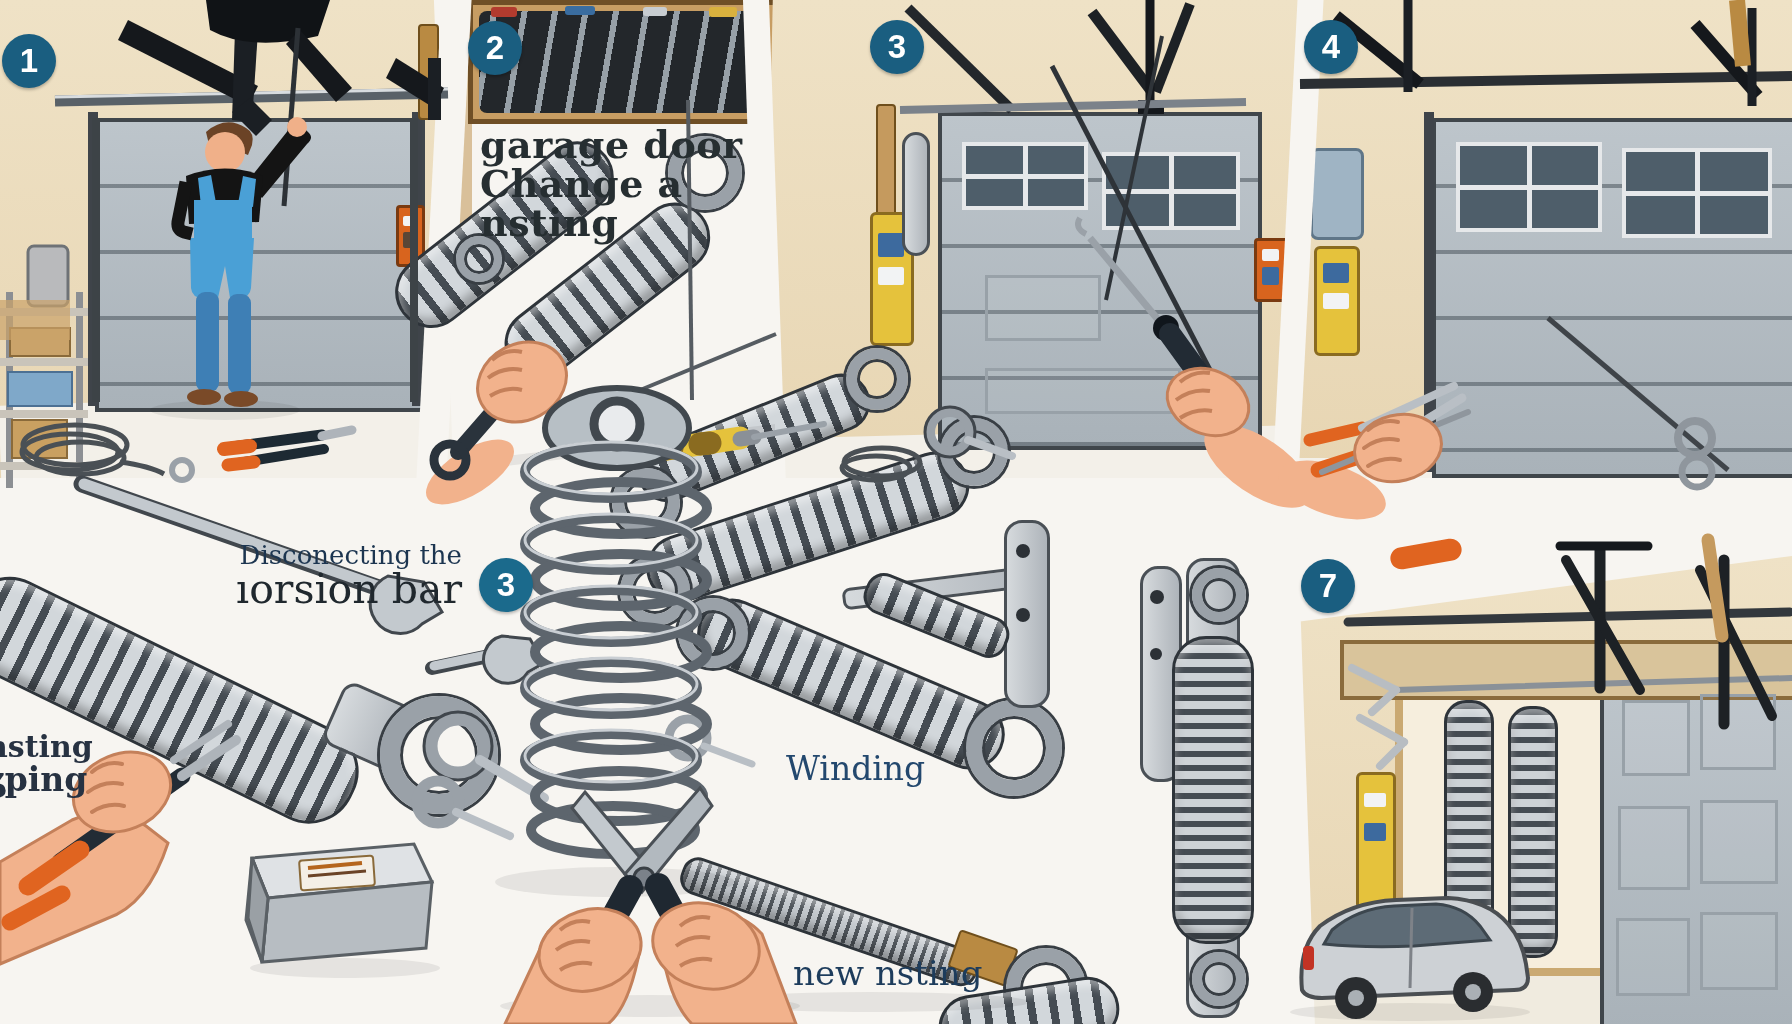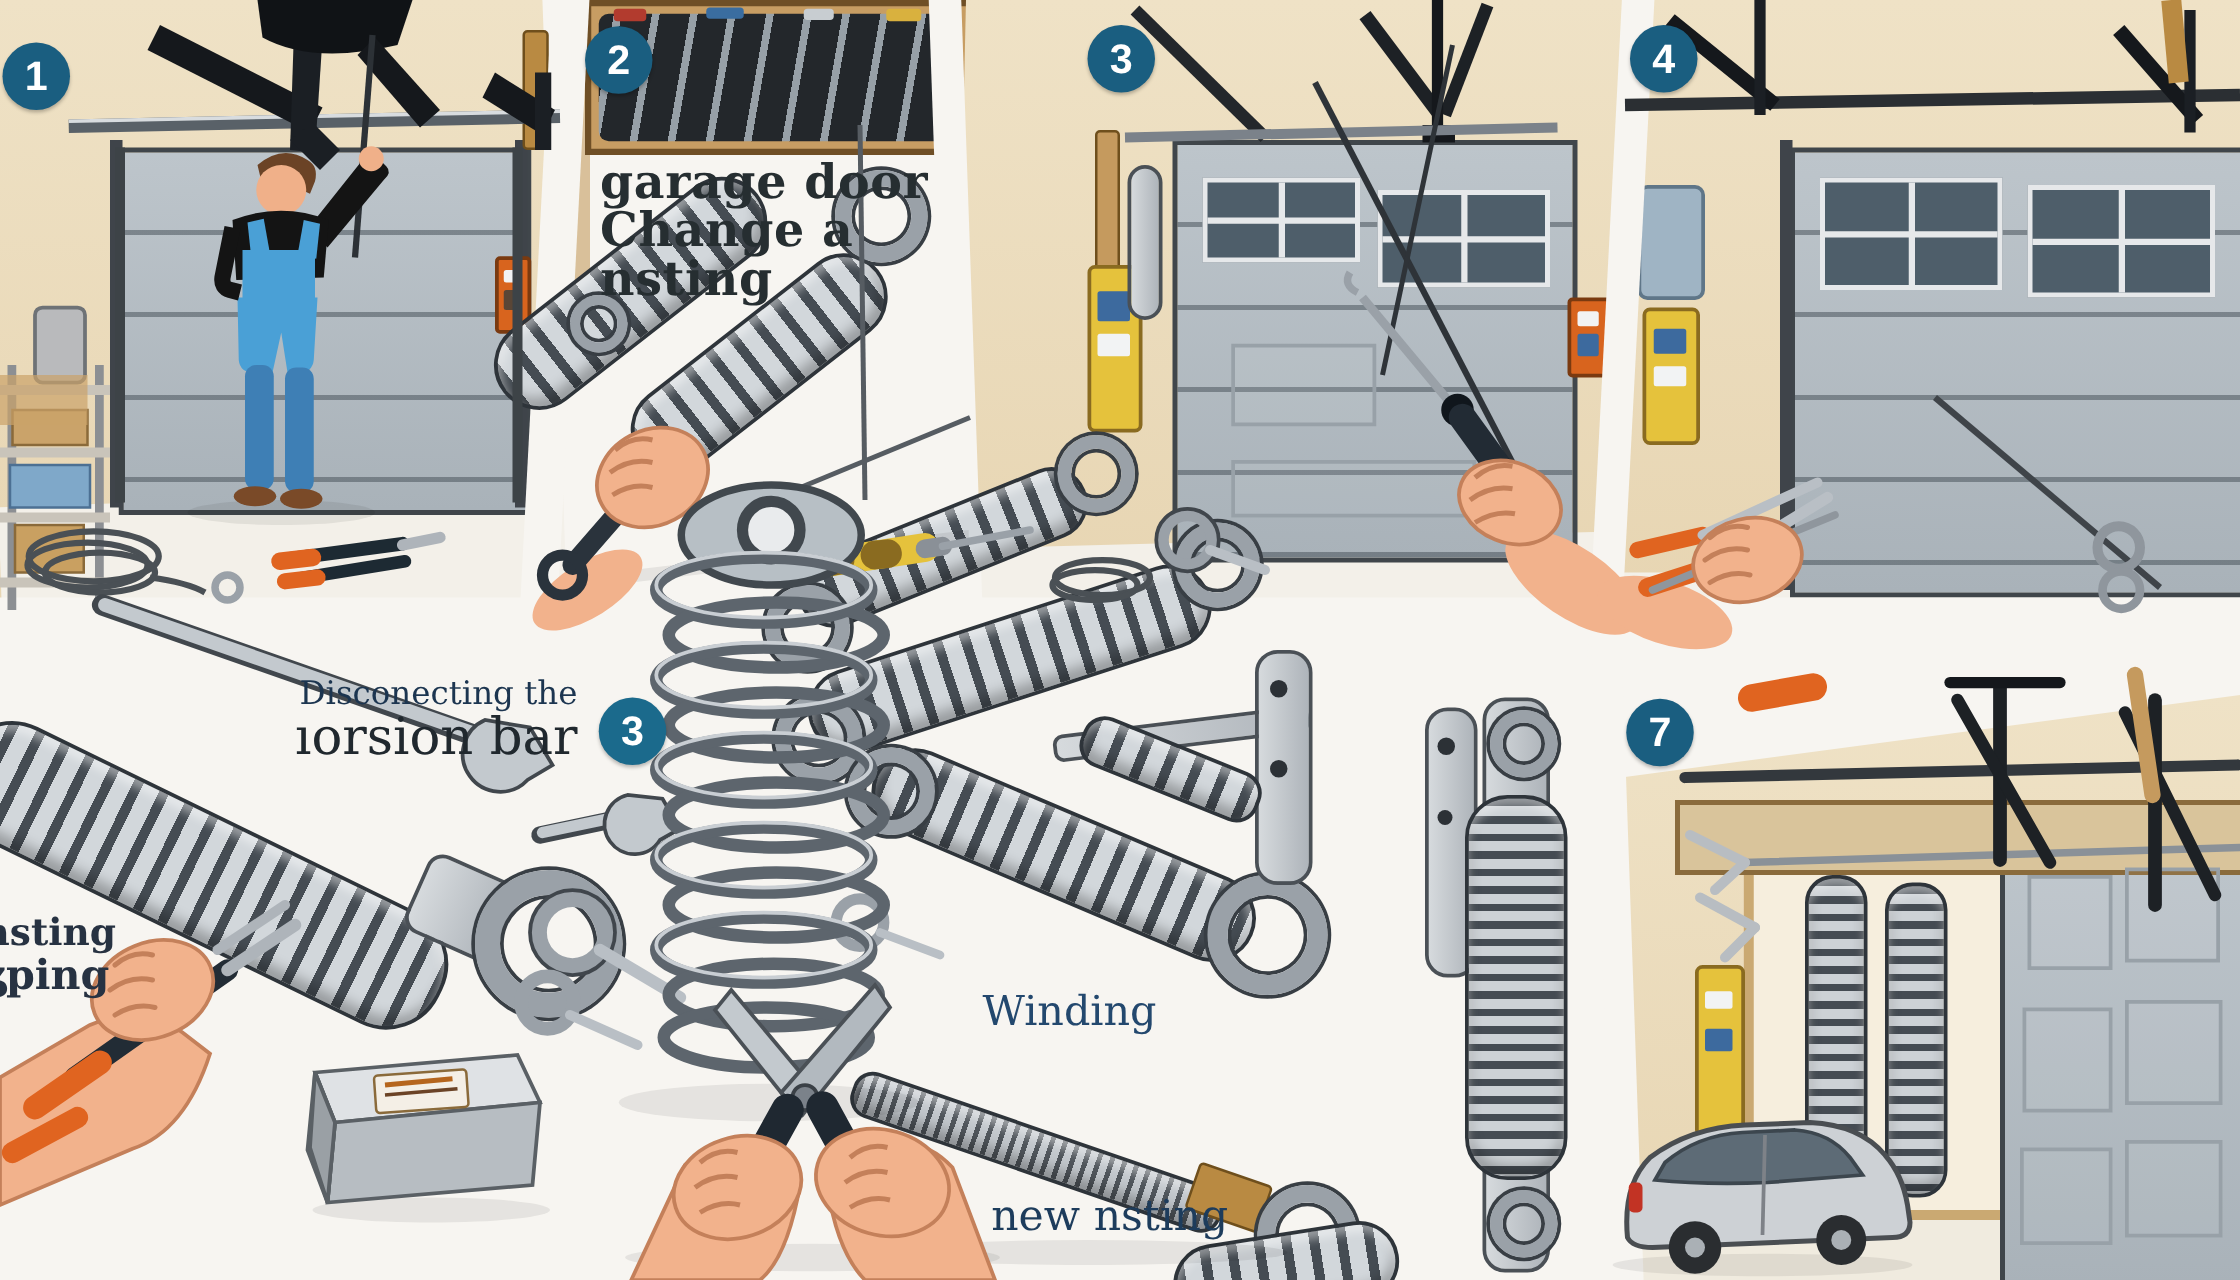--- a/index.html
+++ b/index.html
@@ -460,18 +460,18 @@
   <div class="caption" style="left:200px;top:542px;width:262px;text-align:right;color:#1c3550;">
     <div style="font-size:26px;">Disconecting the</div>
     <div style="font-size:41px;color:#20282e;">ıorsion bar</div>
   </div>
 
   <div class="caption toplayer" style="left:-14px;top:732px;color:#273242;font-weight:700;">
     <div style="font-size:30px;">nsting</div>
     <div style="font-size:33px;">ʒping</div>
   </div>
 
-  <div class="caption toplayer" style="left:786px;top:792px;font-size:33px;color:#23486e;">Winding</div>
+  <div class="caption toplayer" style="left:786px;top:752px;font-size:33px;color:#23486e;">Winding</div>
 
   <div class="caption toplayer" style="left:793px;top:956px;font-size:34px;color:#1d3c5c;">new nsting</div>
 
 
 </div>
 
 </body></html>

